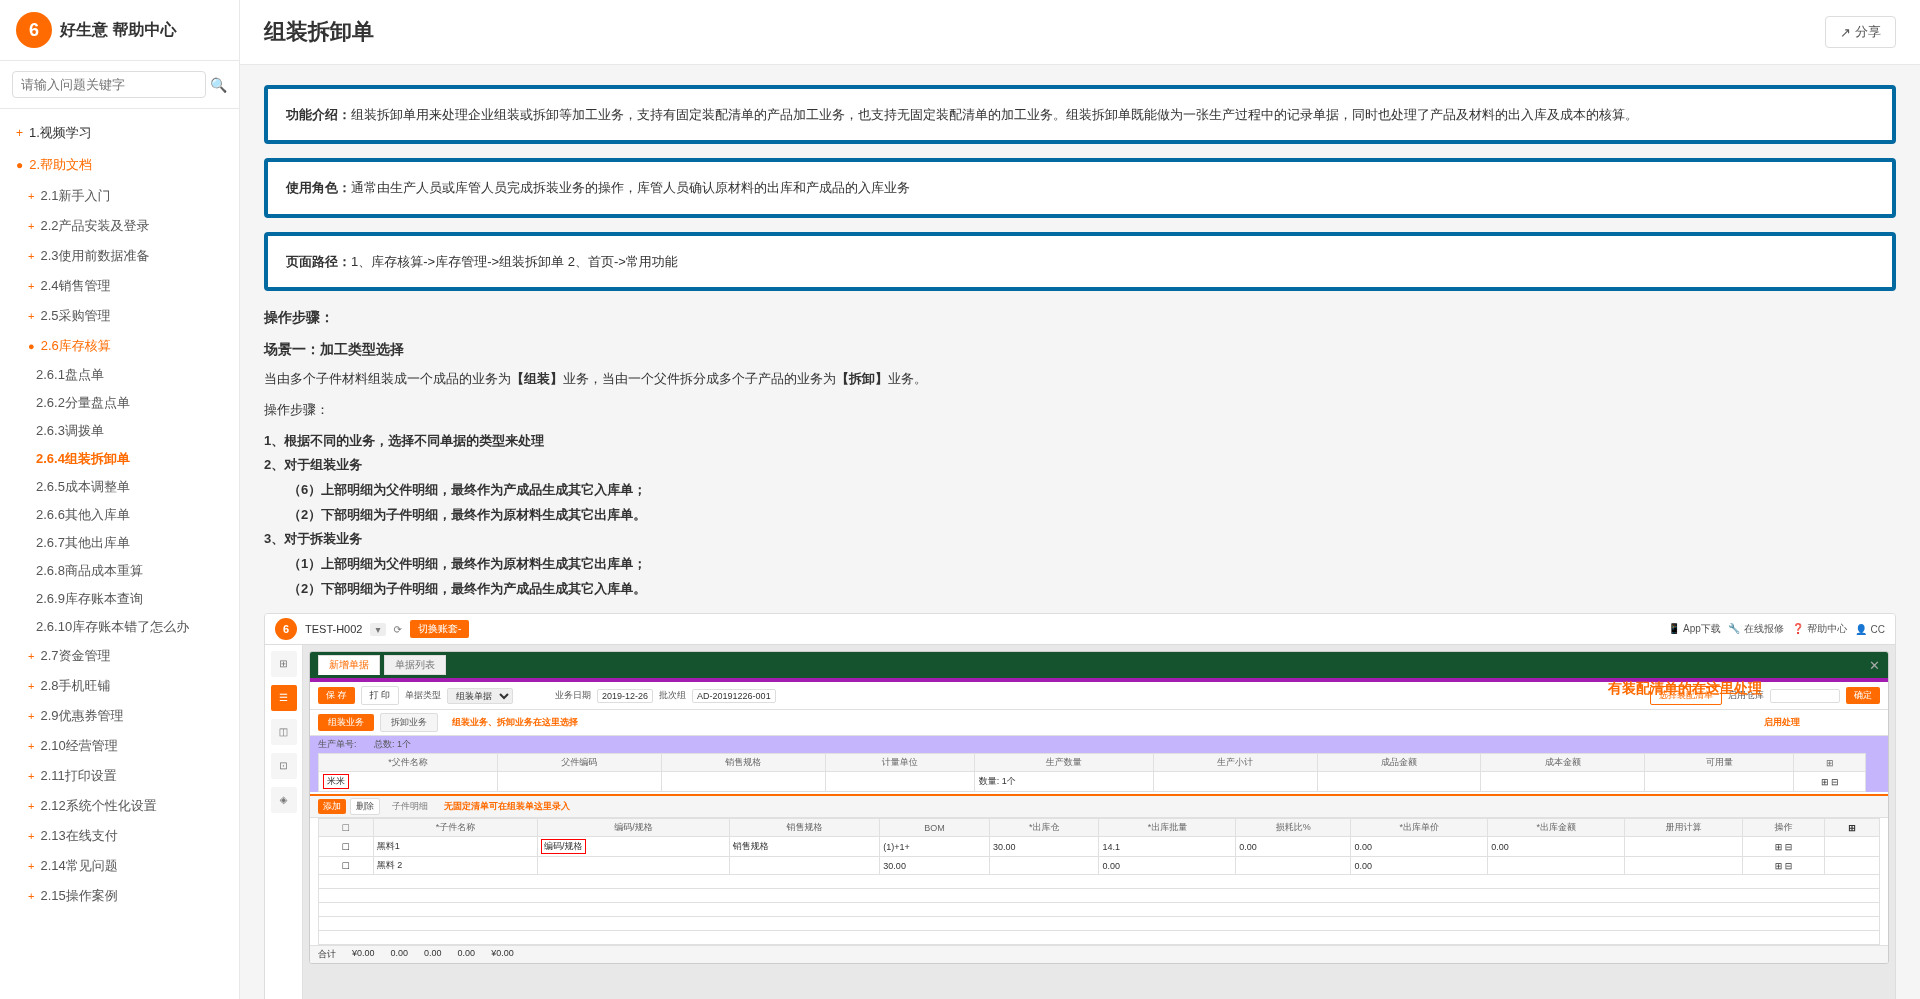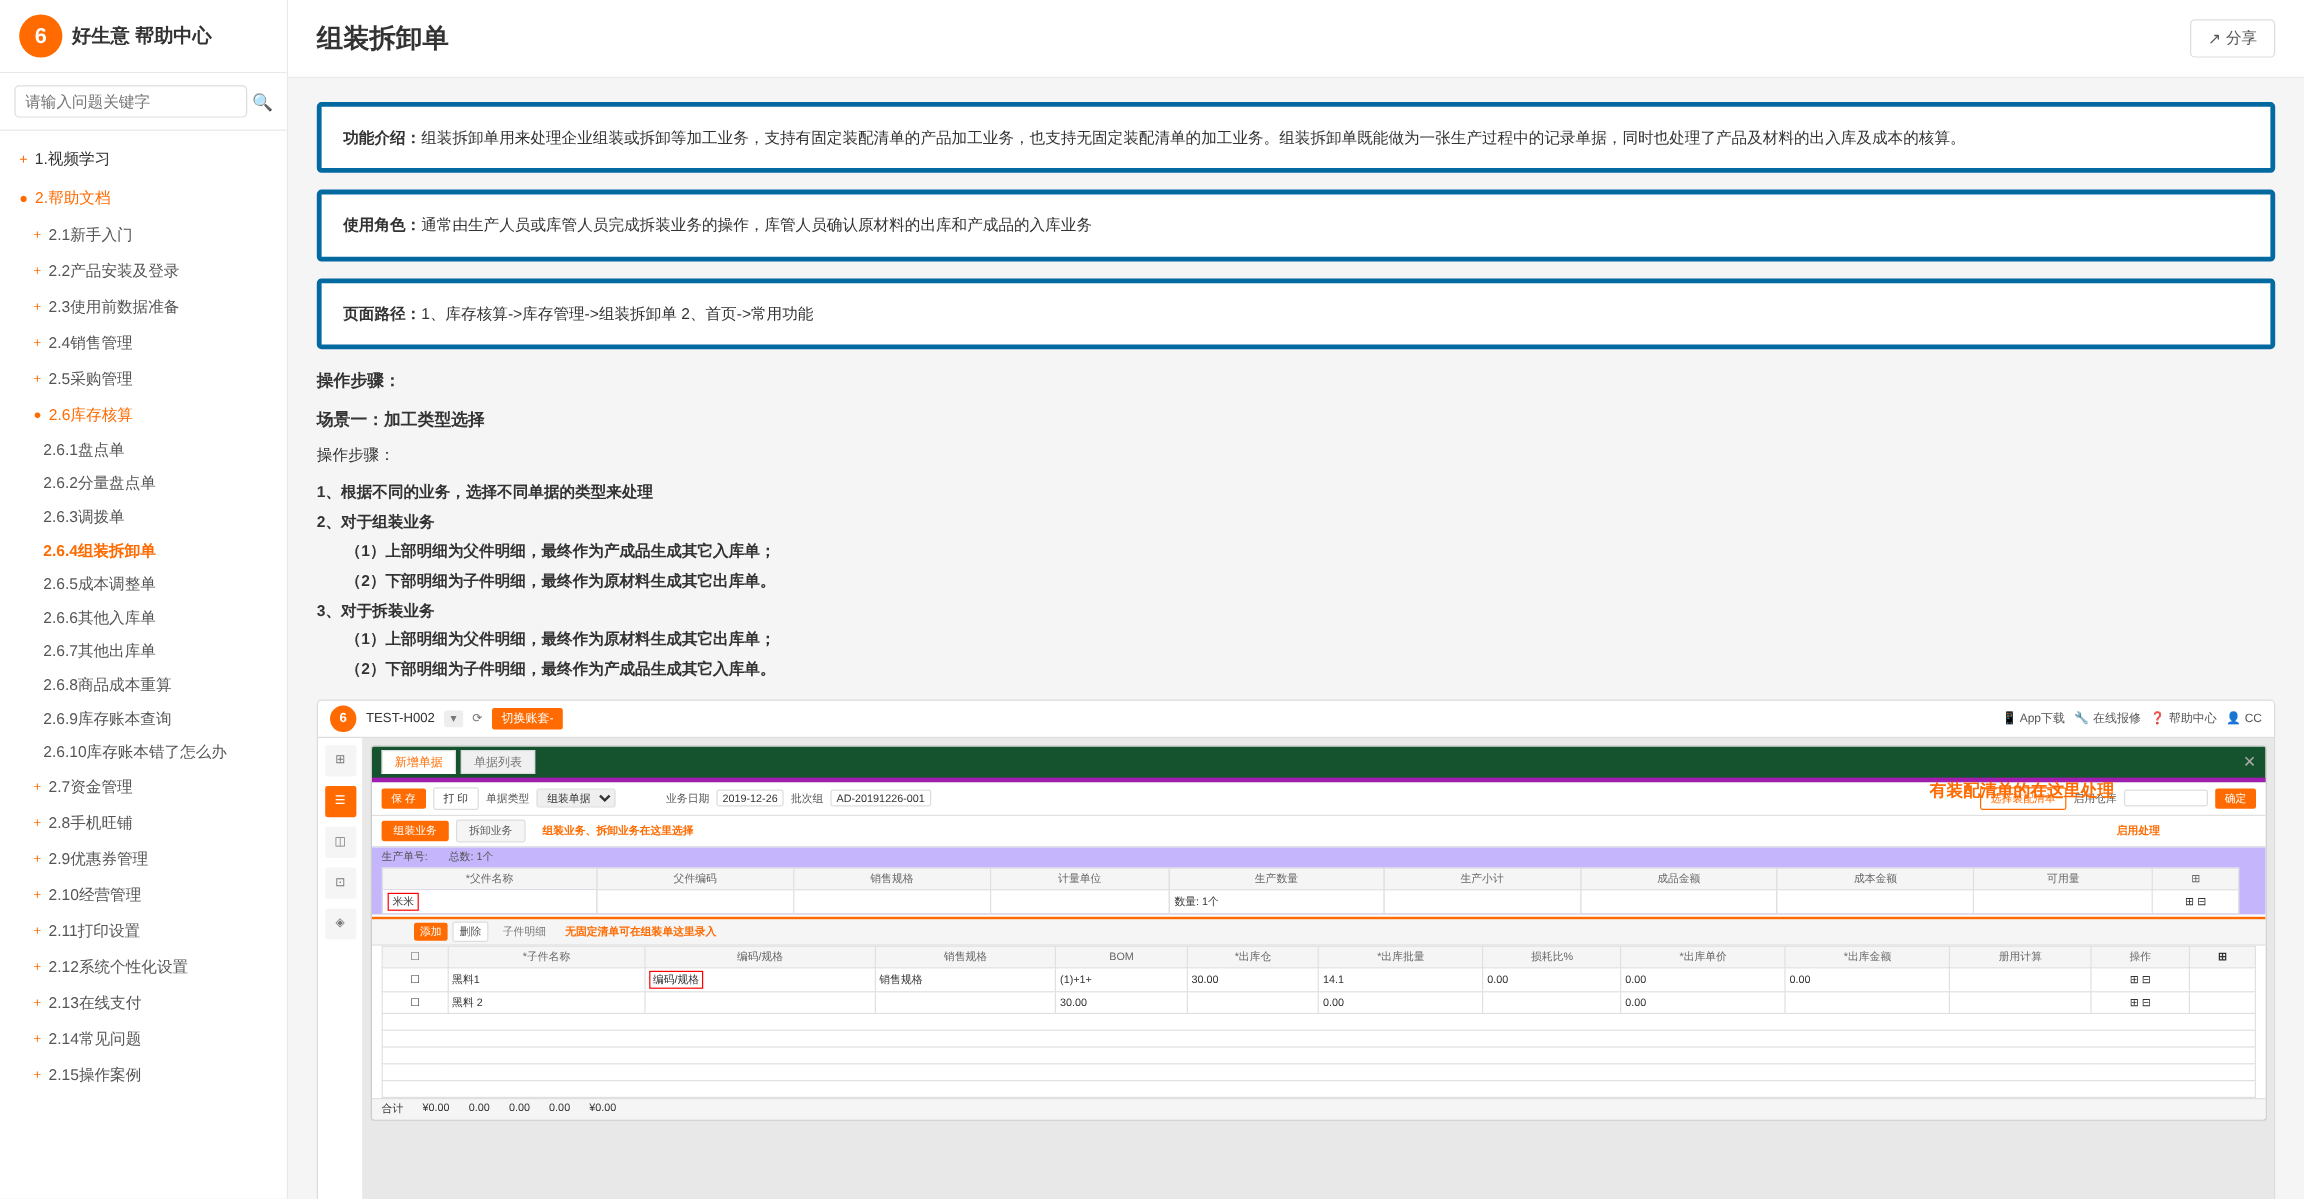--- a/index.html
+++ b/index.html
@@ -328,28 +328,29 @@
     </div>
 
     <div class="info-block">
       <p><span class="label-bold">页面路径：</span><span>1、库存核算-&gt;库存管理-&gt;组装拆卸单 2、首页-&gt;常用功能</span></p>
     </div>
 
     <div class="section-title">操作步骤：</div>
 
     <div class="scene-title">场景一：加工类型选择</div>
 
+    <p class="content-text">当由多个子件材料组装成一个成品的业务为<span class="bold">【组装】</span>业务，当由一个父件拆分成多个子产品的业务为<span class="bold">【拆卸】</span>业务。</p>
 
     <p class="content-text">操作步骤：</p>
 
     <ul class="step-list">
       <li>1、根据不同的业务，选择不同单据的类型来处理</li>
       <li>2、对于组装业务</li>
       <ul class="sub-step-list">
-        <li>（1）上部明细为父件明细，最终作为产成品生成其它入库单；</li>
+        <li>（6）上部明细为父件明细，最终作为产成品生成其它入库单；</li>
         <li>（2）下部明细为子件明细，最终作为原材料生成其它出库单。</li>
       </ul>
       <li>3、对于拆装业务</li>
       <ul class="sub-step-list">
         <li>（1）上部明细为父件明细，最终作为原材料生成其它出库单；</li>
         <li>（2）下部明细为子件明细，最终作为产成品生成其它入库单。</li>
       </ul>
     </ul>
 
     <div class="screenshot-container">
@@ -453,21 +454,21 @@
                       <td style="border:1px solid #e0e0e0; padding:2px 4px; background:#fff;"></td>
                       <td style="border:1px solid #e0e0e0; padding:2px 4px; background:#fff;"></td>
                       <td style="border:1px solid #e0e0e0; padding:2px 4px; background:#fff;"></td>
                       <td style="border:1px solid #e0e0e0; padding:2px 4px; background:#fff; text-align:center;">⊞ ⊟</td>
                     </tr>
                   </tbody>
                 </table>
               </div>
 
               <div style="background:#f5f5f5; border-top:2px solid #ff6b00; border-bottom:1px solid #e0e0e0; padding:2px 8px; display:flex; align-items:center; gap:4px; position:relative; margin-top:2px;">
-                <span style="background:#ff6b00; color:#fff; padding:1px 5px; font-size:9px; border-radius:2px; cursor:pointer;margin-left:27px;">添加</span>
+                <span style="background:#ff6b00; color:#fff; padding:1px 5px; font-size:9px; border-radius:2px; cursor:pointer;">添加</span>
                 <span style="background:#fff; border:1px solid #ddd; color:#555; padding:1px 5px; font-size:9px; border-radius:2px; cursor:pointer;">删除</span>
                 <span style="font-size:9px; color:#777; margin-left:8px;">子件明细</span>
 
                 <span style="color:#ff6b00; font-size:9px; font-weight:bold; margin-left:12px;">无固定清单可在组装单这里录入</span>
               </div>
 
               <div style="padding:0 8px; background:#fff; overflow-x:auto;">
                 <table style="width:100%; border-collapse:collapse; font-size:9px;">
                   <thead>
                     <tr>

